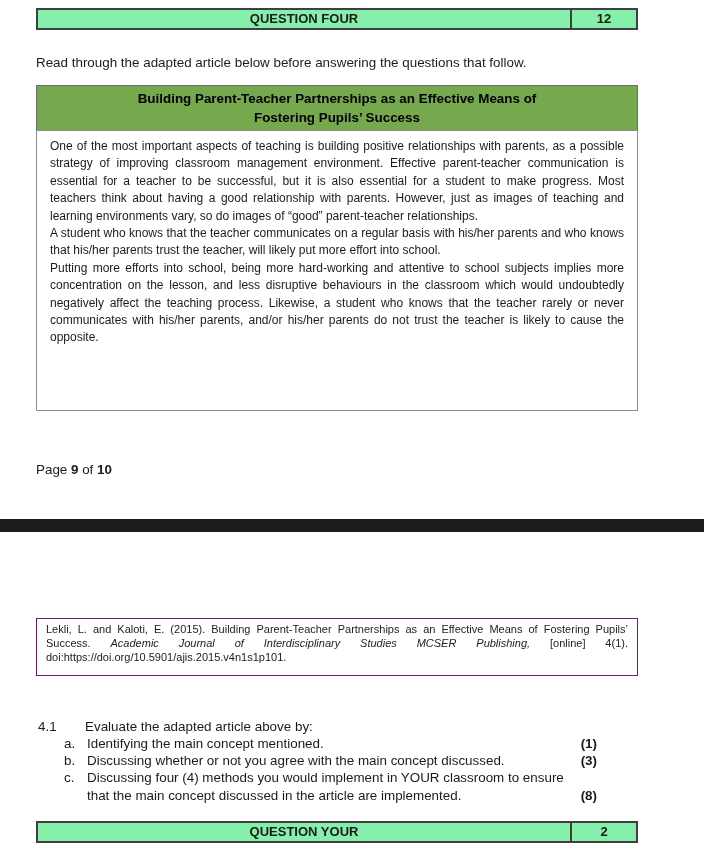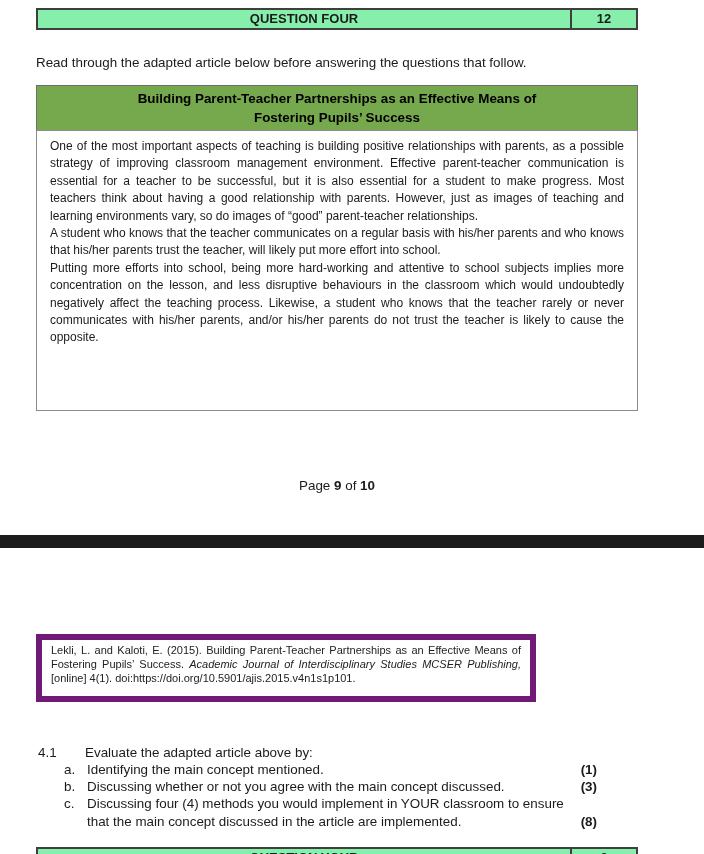--- a/index.html
+++ b/index.html
@@ -31,31 +31,31 @@
     padding:3px 10px;color:#000000;white-space:pre-line;
   }
   .article-box{
     box-sizing:border-box;width:602px;margin-top:-1px;min-height:281px;
     border:1px solid #8c8c8c;
     padding:7px 13px 15px 13px;
     font-size:12px;line-height:17.4px;text-align:justify;
   }
   .article-box p{margin:0;}
 
-  .page-number{margin-top:66px;text-align:center;font-size:13.4px;line-height:17px;}
+  .page-number{margin-top:50px;text-align:left;font-size:13.4px;line-height:17px;}
   .page-number b{font-weight:bold;}
 
   .page-break-bar{
     margin-left:-36px;margin-top:41px;
     width:704px;height:13px;background:#1c1c1c;
   }
 
   .citation-box{
-    box-sizing:border-box;width:500px;margin-top:86px;
-    border:6px solid #701a75;
+    box-sizing:border-box;width:602px;margin-top:86px;
+    border:1px solid #701a75;
     padding:4px 9px 10px 9px;
     font-size:11px;line-height:13.9px;text-align:justify;color:#222;
   }
   .citation-box .cite-italic{font-style:italic;}
 
   .question-block{margin-top:42px;font-size:13.4px;line-height:17.2px;}
   .q-head{display:flex;margin-left:2px;}
   .q-head .q-num{width:47px;}
   .q-item{display:flex;position:relative;margin-left:2px;}
   .q-item .q-label{margin-left:26px;width:23px;}

